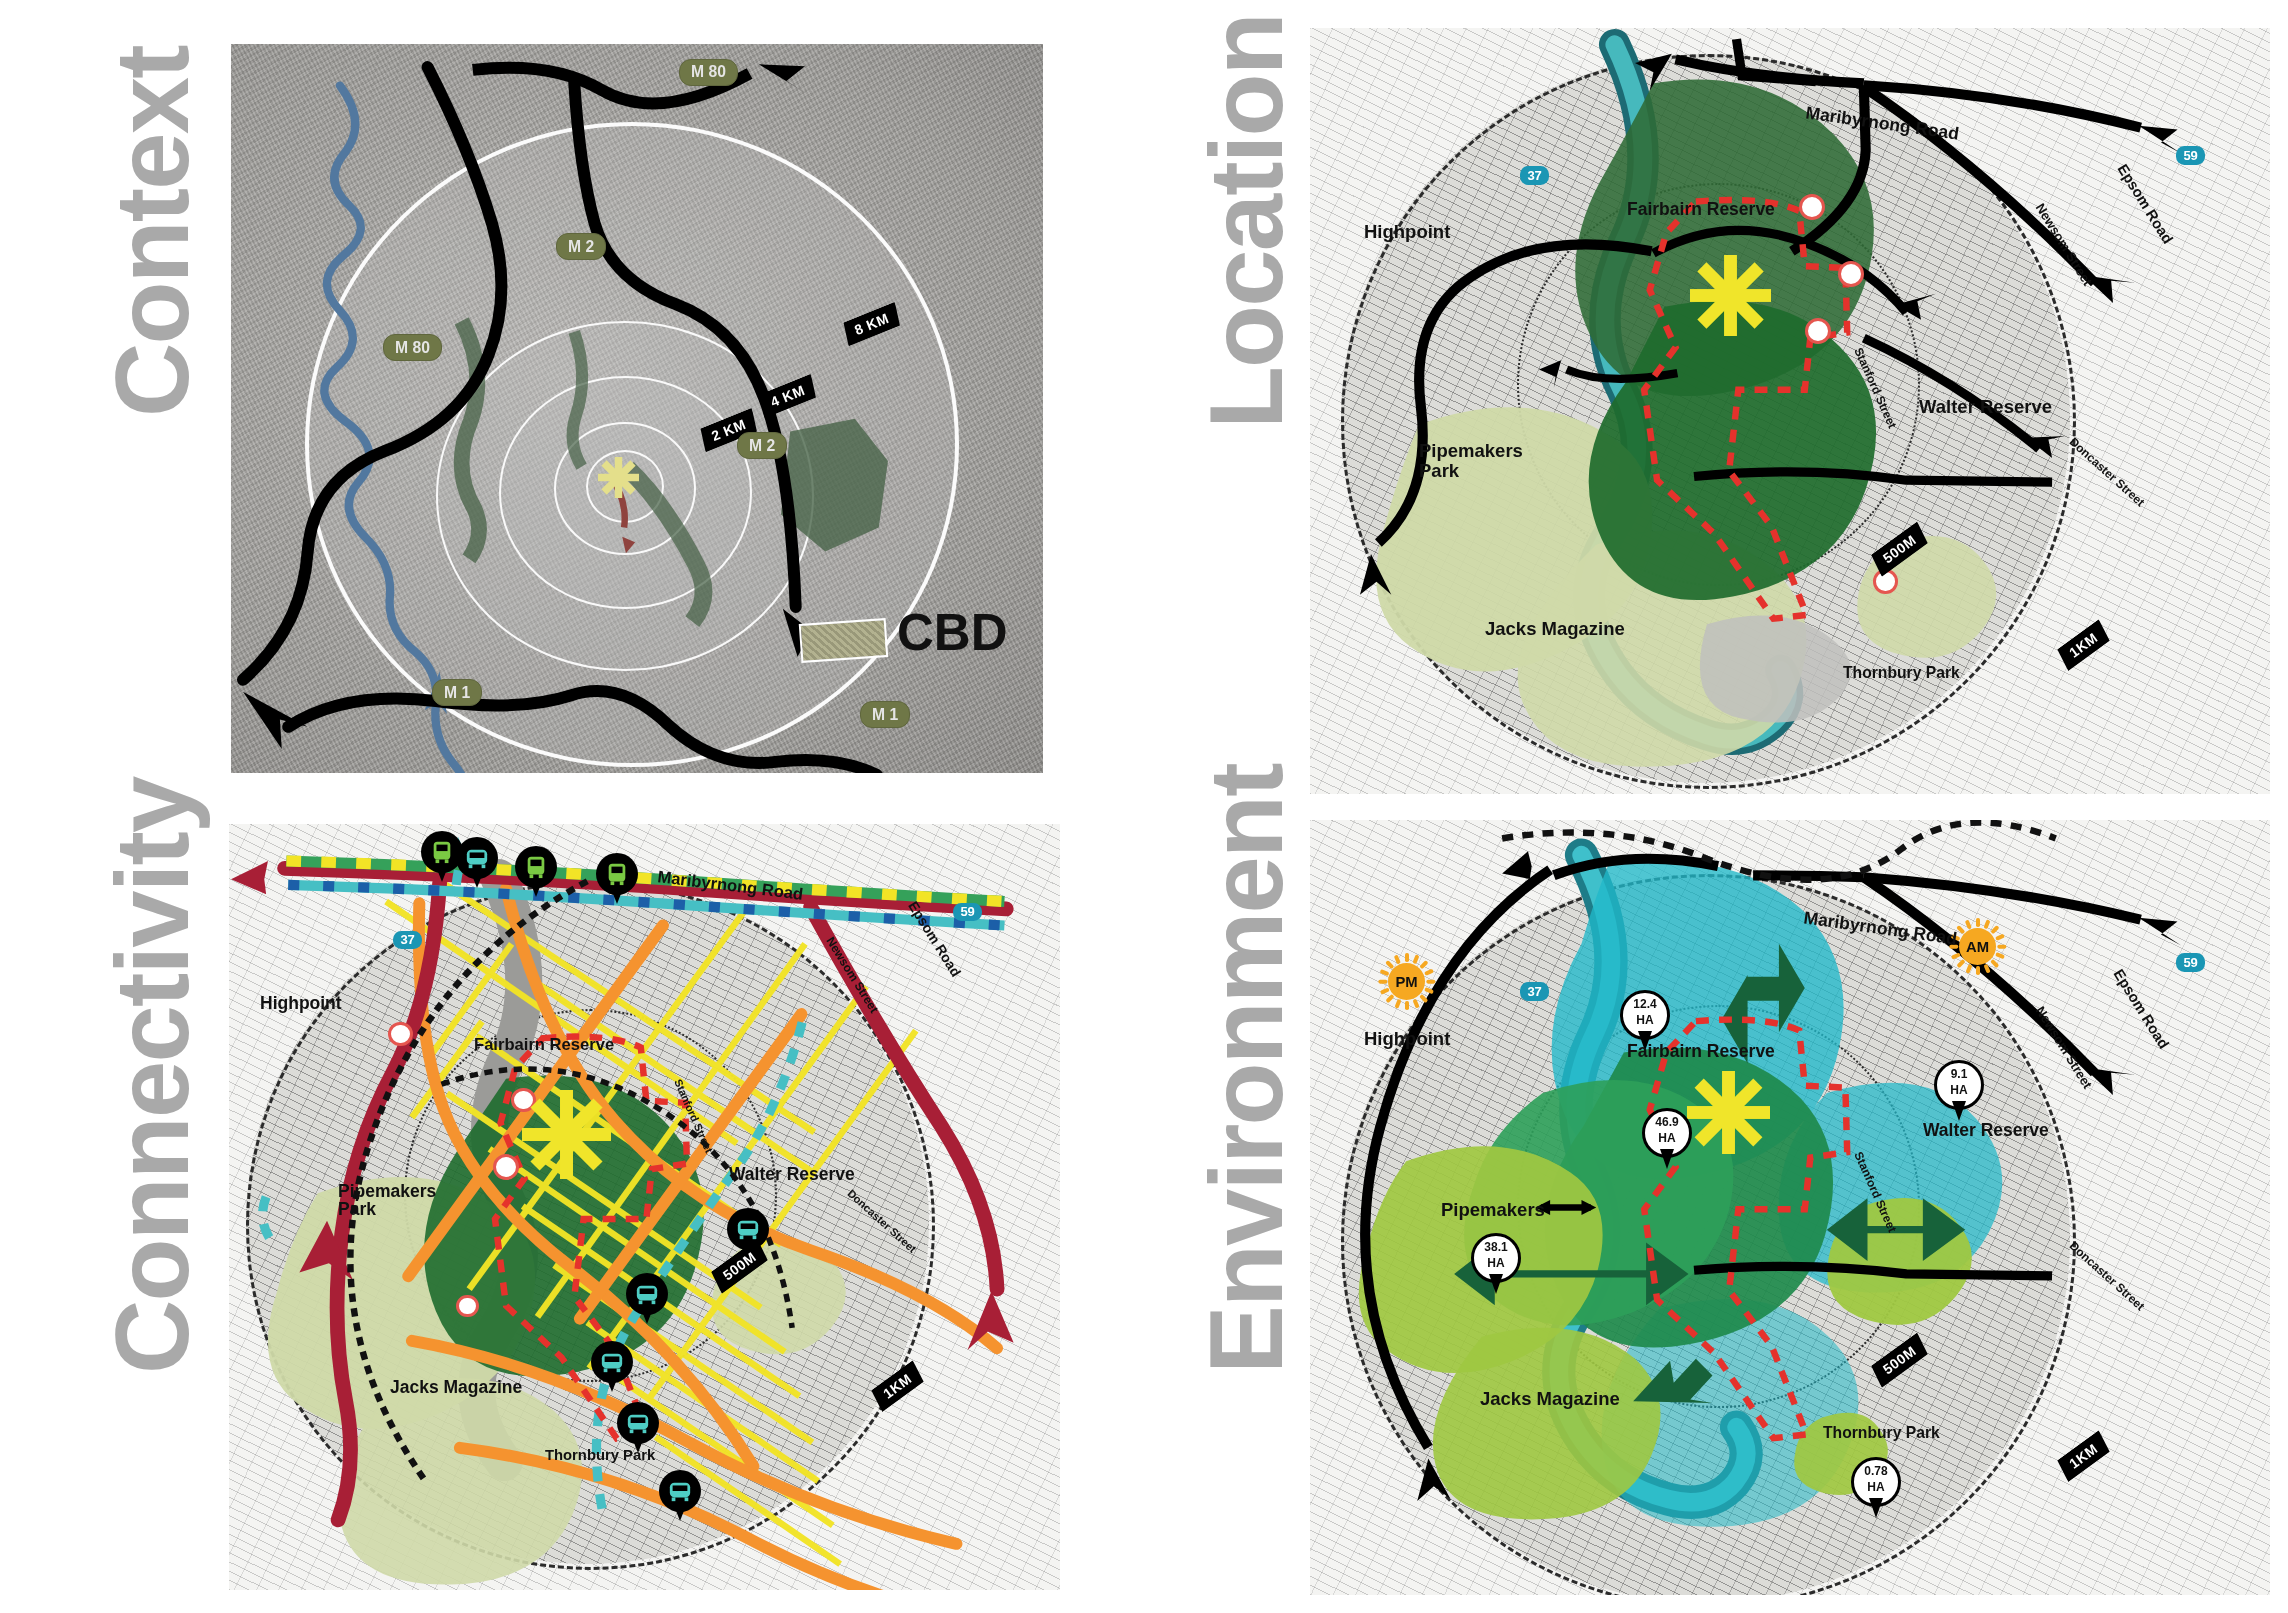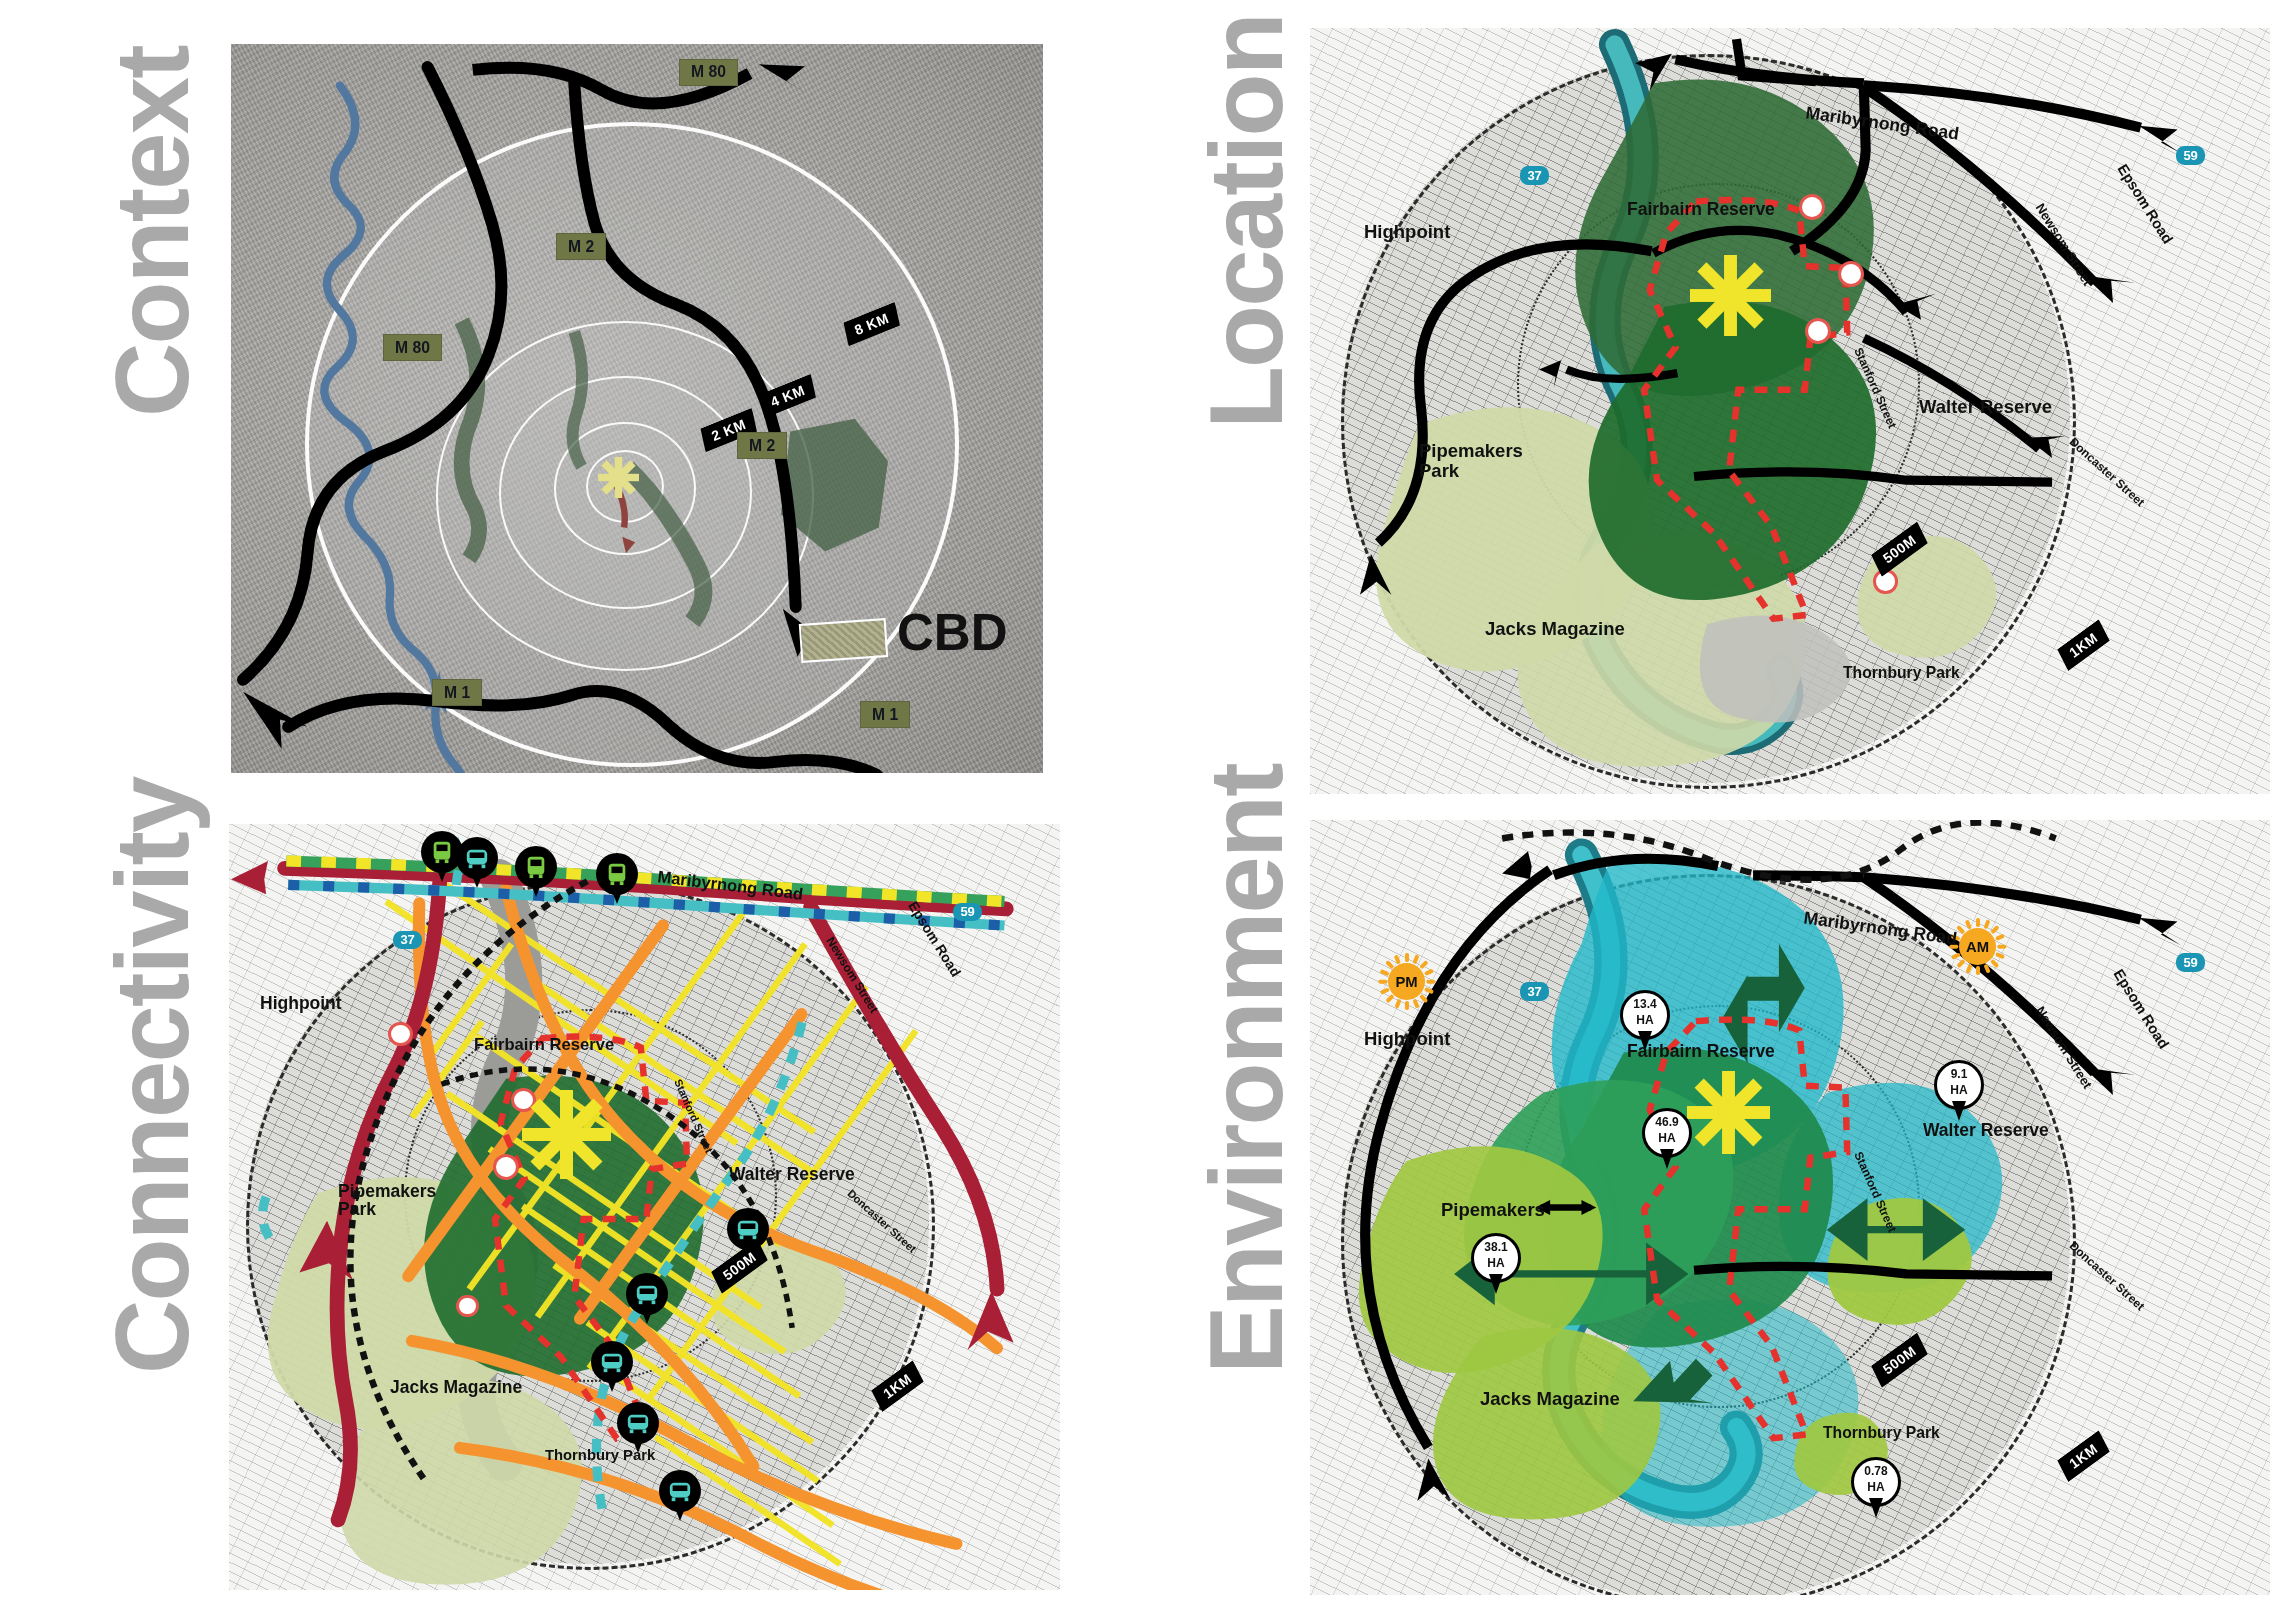--- a/index.html
+++ b/index.html
@@ -58,22 +58,22 @@
     font-family:"Liberation Sans",sans-serif;white-space:pre-line;line-height:1.06;
   }
   .road-lab{position:absolute;color:#111;font-weight:bold;white-space:nowrap;}
 
   .tag{
     position:absolute;background:#000;color:#fff;font-weight:bold;
     padding:3.7px 12px 4.6px 12px;font-size:14px;letter-spacing:0.5px;
     clip-path:polygon(7% 0,100% 0,93% 100%,0 100%);
   }
   .mroute{
-    position:absolute;background:#6b7d12;color:#0f172a;font-weight:bold;
-    border-radius:0;padding:3.7px 11px;font-size:15.7px;border:1.8px solid #5c6c10;
+    position:absolute;background:#6b7d12;color:#e5e5e5;font-weight:bold;
+    border-radius:12px;padding:3.7px 11px;font-size:15.7px;border:1.8px solid #5c6c10;
   }
   .busnum{
     position:absolute;background:#1a96b4;color:#fff;font-weight:bold;
     border-radius:8.3px;padding:1.8px 7.4px;font-size:13px;
   }
   .star{position:absolute;}
   .cbd-chip{position:absolute;border:2.8px solid #fff;background:
       repeating-linear-gradient(45deg,#b8b46a 0 2.8px,#9d9a55 2.8px 5.5px);}
   .cbd-text{position:absolute;font-weight:bold;color:#111;}
 
@@ -566,21 +566,21 @@
         <div class="ray" style="transform:rotate(22deg);"></div>
             <div class="ray" style="transform:rotate(67deg);"></div>
         <div class="ray" style="transform:rotate(112deg);"></div>
             <div class="ray" style="transform:rotate(157deg);"></div>
         <div class="core">AM</div>
       </div>
 
       <div class="ha-pin" style="left:310px;top:170px;">
         <div class="head"></div>
             <div class="tip"></div>
-        <div class="txt">13.4</div>
+        <div class="txt">12.4</div>
         <div class="txt" style="top:24px;">HA</div>
       </div>
       <div class="ha-pin" style="left:332px;top:288px;">
         <div class="head"></div>
             <div class="tip"></div>
         <div class="txt">46.9</div>
         <div class="txt" style="top:24px;">HA</div>
       </div>
       <div class="ha-pin" style="left:624px;top:240px;">
         <div class="head"></div>

